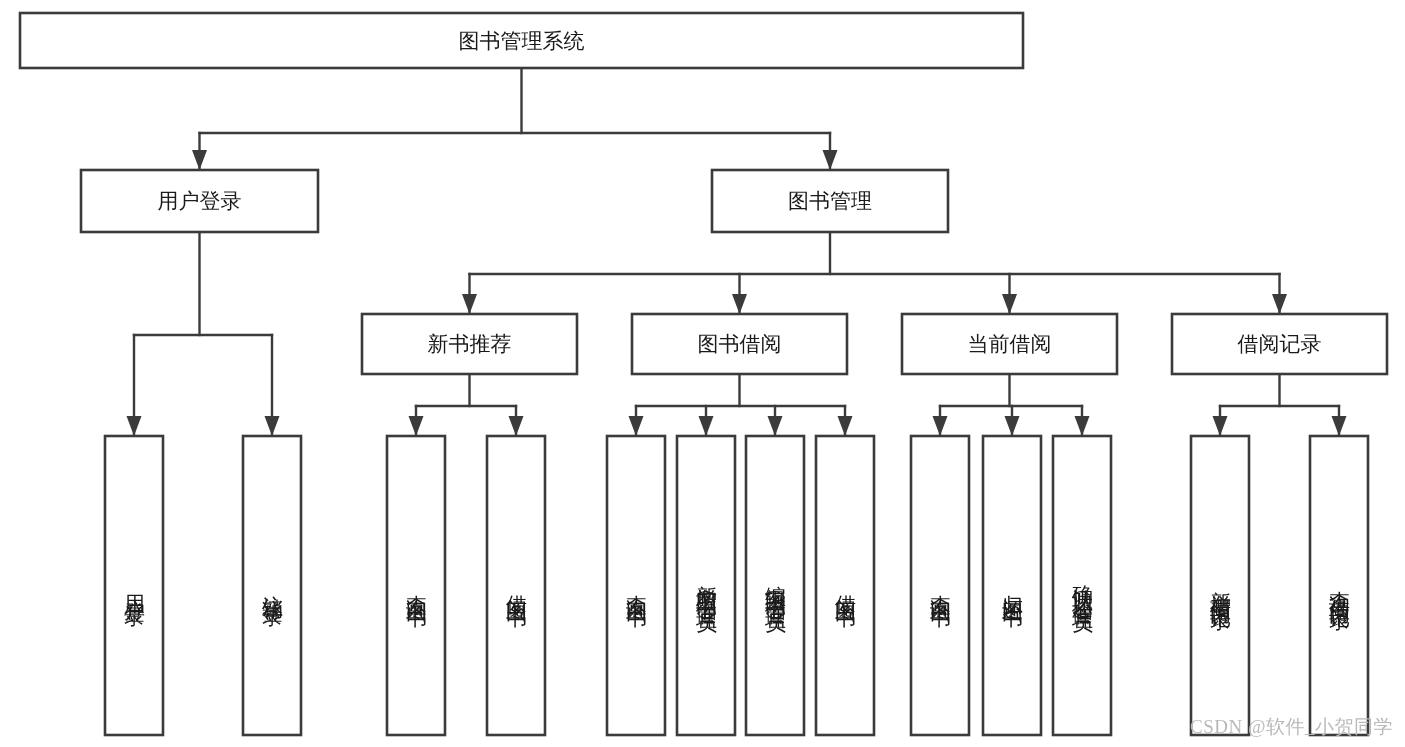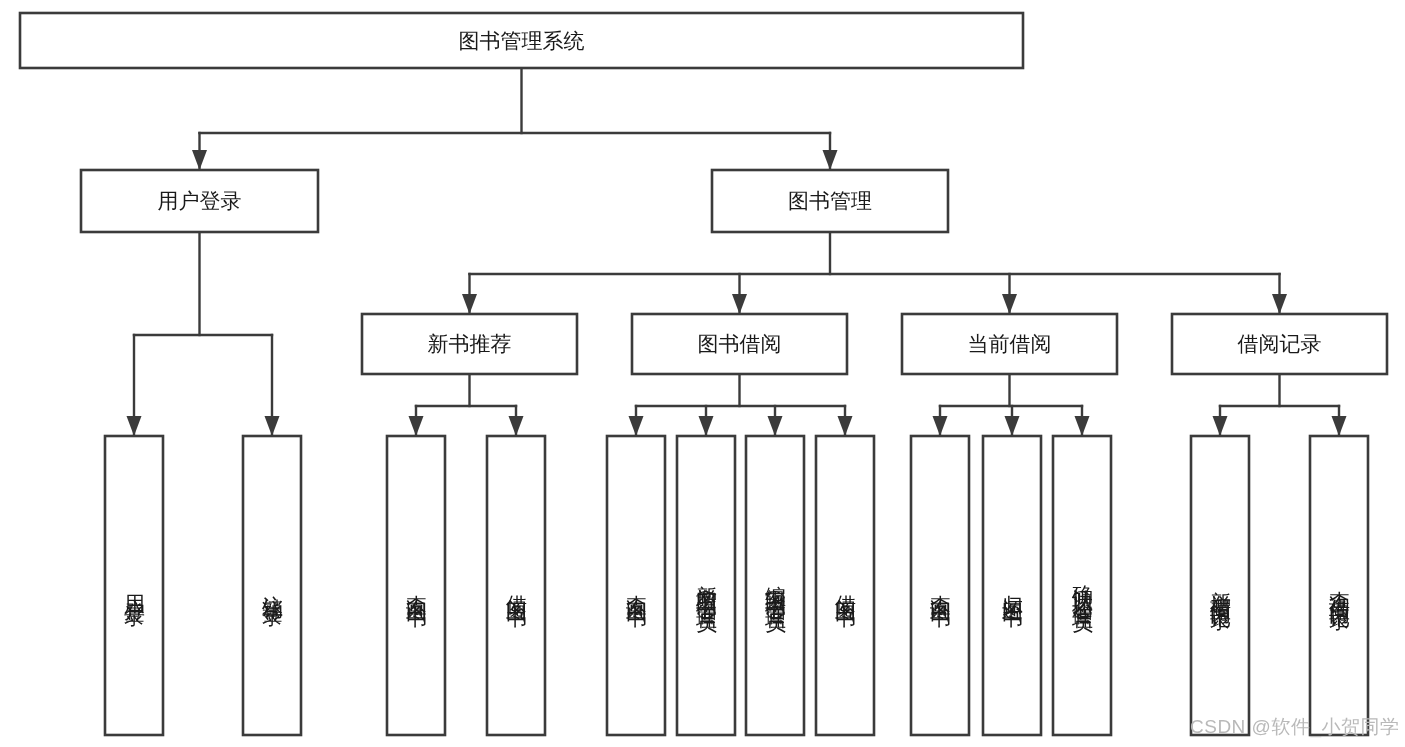--- a/index.html
+++ b/index.html
@@ -63,21 +63,21 @@
     font-family: "DejaVu Sans", "Liberation Sans", sans-serif;
     font-size: 21px;
     line-height: 1;
     letter-spacing: 4px;
     color: #1a1a1a;
     white-space: nowrap;
     pointer-events: none;
   }
   .watermark {
     position: absolute;
-    font-family: Liberation Sans, sans-serif;
+    font-family: Liberation Serif, serif;
     font-size: 19px;
     color: #b9b9b9;
     white-space: nowrap;
     letter-spacing: 0.5px;
   }
 </style>
 </head>
 <body>
 
 <div id="diagram-root">

